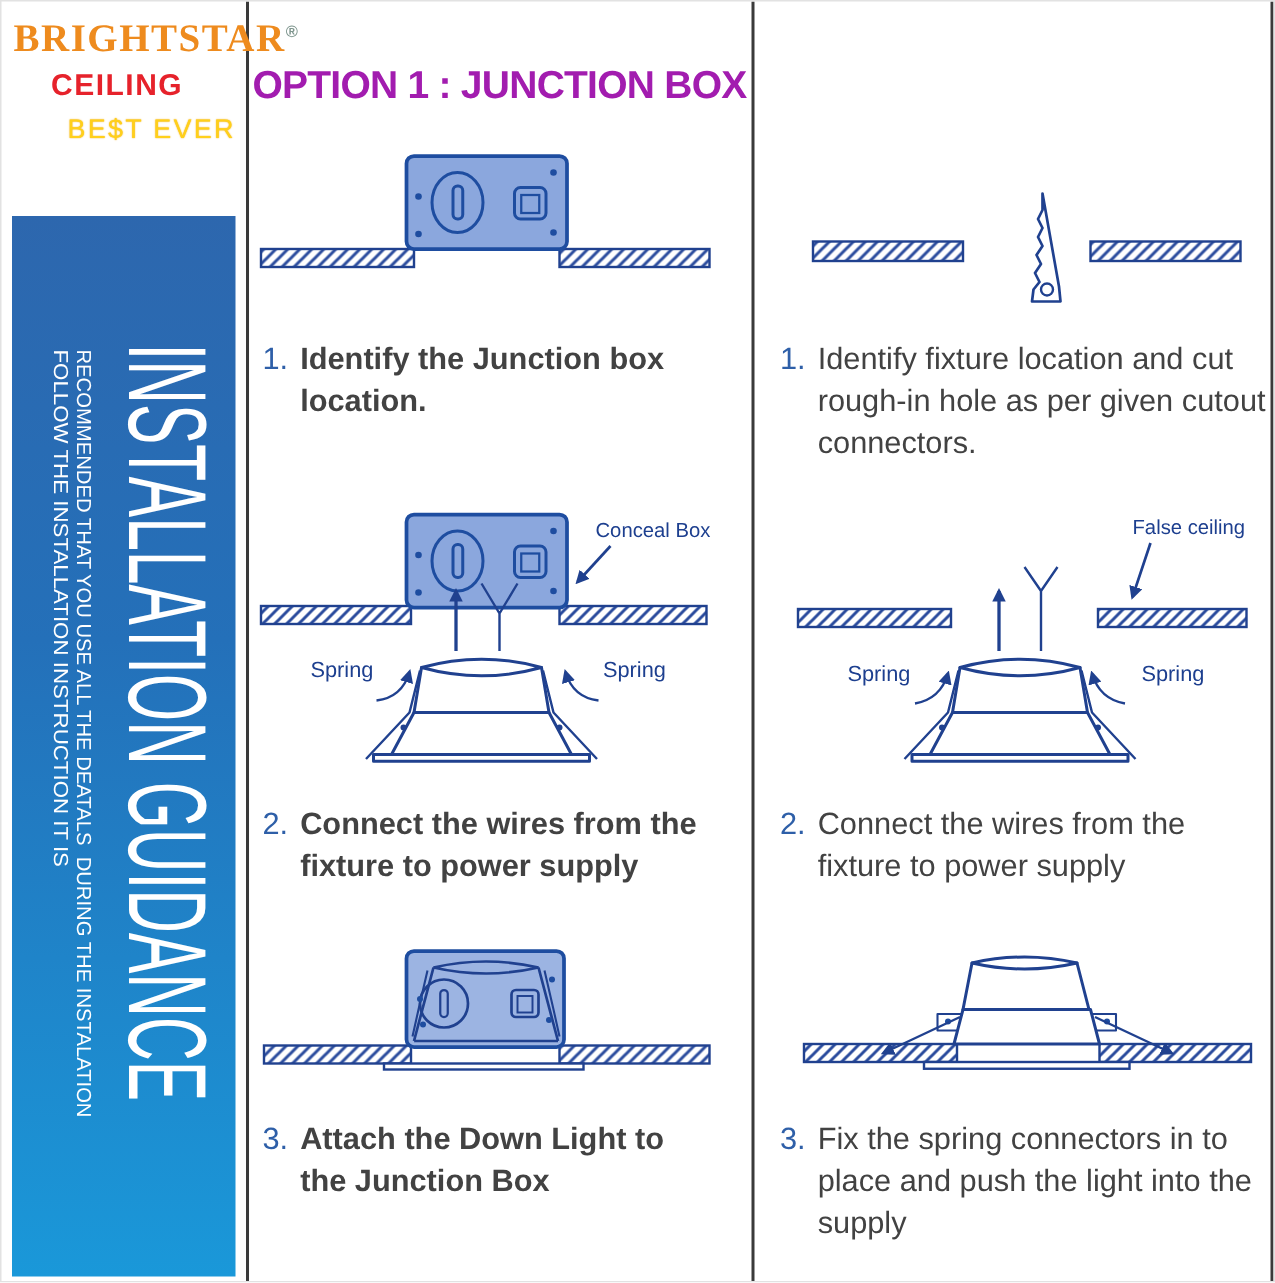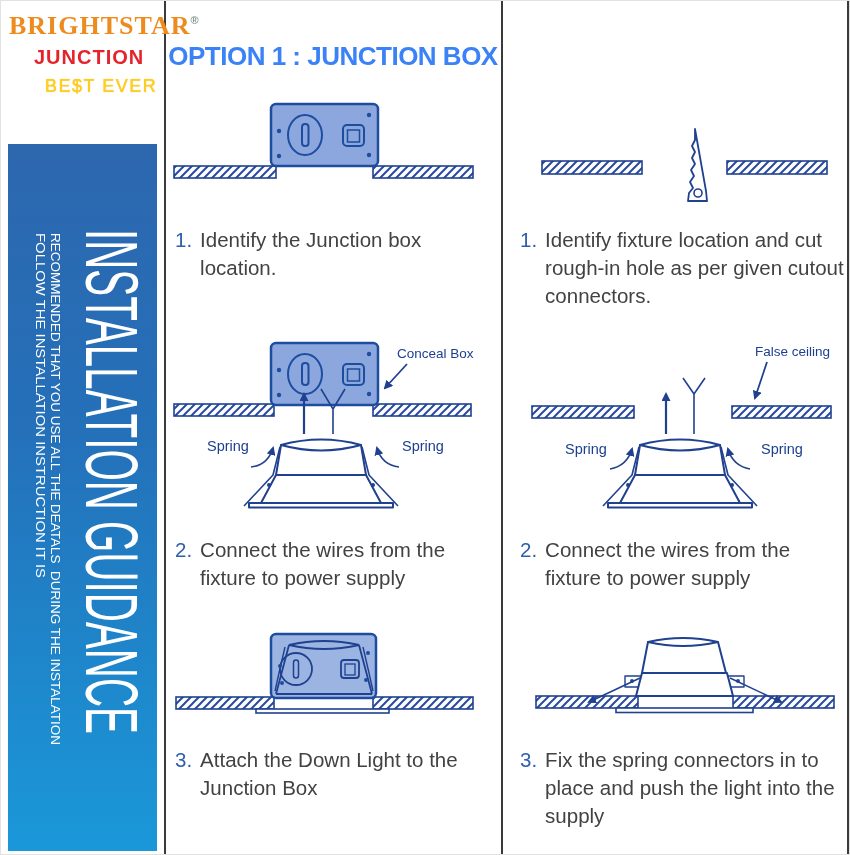--- a/index.html
+++ b/index.html
@@ -12,28 +12,28 @@
   .brand-name sup{font-size:11px;color:#7f968e;font-family:"Liberation Sans",sans-serif;}
   .brand-sub{position:absolute;left:33px;top:45px;font-weight:bold;font-size:20px;color:#e6222b;letter-spacing:1px;}
   .brand-tag{position:absolute;left:44px;top:75px;font-weight:normal;font-size:18px;color:#ffd01a;
              letter-spacing:1.5px;text-shadow:0 0 1px #efa70a;}
   
   .sidebar{position:absolute;left:7px;top:143px;width:149px;height:707px;
            background:linear-gradient(180deg,#2d67ae 0%,#2470b9 40%,#1a98d9 100%);}
   .sidebar svg{position:absolute;left:0;top:0;}
   .sidebar text{fill:#ffffff;font-family:"Liberation Sans",sans-serif;}
   
-  .col-header{position:absolute;top:40px;font-weight:bold;font-size:26px;color:#3b82f6;
+  .col-header{position:absolute;top:40px;font-weight:bold;font-size:26px;color:#a21caf;
               letter-spacing:-0.5px;text-align:center;white-space:pre;}
   .h1{left:166px;width:332px;}
   .h2{left:504px;width:340px;}
   
   .step{position:absolute;display:flex;font-size:20.5px;color:#424242;line-height:1.36;}
   .step .n{color:#2e5fa8;flex:0 0 auto;margin-right:8px;}
-  .c1 .t{width:272px;}
+  .c1 .t{width:272px;font-weight:bold;}
   .c2 .t{width:300px;}
   .illus{position:absolute;}
   svg text.lbl{font-family:"Liberation Sans",sans-serif;font-size:13.5px;fill:#1d3f8f;}
   svg text.spr{font-family:"Liberation Sans",sans-serif;font-size:14.5px;fill:#1d3f8f;}
 </style>
 </head>
 <body>
 
 <div class="canvas">
 
@@ -57,21 +57,21 @@
         <circle cx="52" cy="48" r="2" fill="#20418f" stroke="none"></circle>
       </g>
     </defs>
   </svg>
 
   <div class="vline" style="left:163px"></div>
   <div class="vline" style="left:500px"></div>
   <div class="vline" style="left:846px"></div>
 
   <div class="brand-name"><span>BRIGHTSTAR</span><sup>®</sup></div>
-  <div class="brand-sub">JUNCTION</div>
+  <div class="brand-sub">CEILING</div>
   <div class="brand-tag">BE$T EVER</div>
 
   <div class="sidebar">
     <svg width="149" height="707" viewBox="0 0 149 707">
       <text transform="translate(78,85) rotate(90)" font-size="74" textLength="505" lengthAdjust="spacingAndGlyphs">INSTALLATION GUIDANCE</text>
       <text transform="translate(28,89) rotate(90)" font-size="13.5" textLength="345" lengthAdjust="spacingAndGlyphs" style="white-space:pre">FOLLOW THE INSTALLATION INSTRUCTION IT IS</text>
       <text transform="translate(43,89) rotate(90)" font-size="13.5" textLength="512" lengthAdjust="spacingAndGlyphs" style="white-space:pre">RECOMMENDED THAT YOU USE ALL THE DEATALS  DURING THE INSTALATION</text>
     </svg>
   </div>
 

